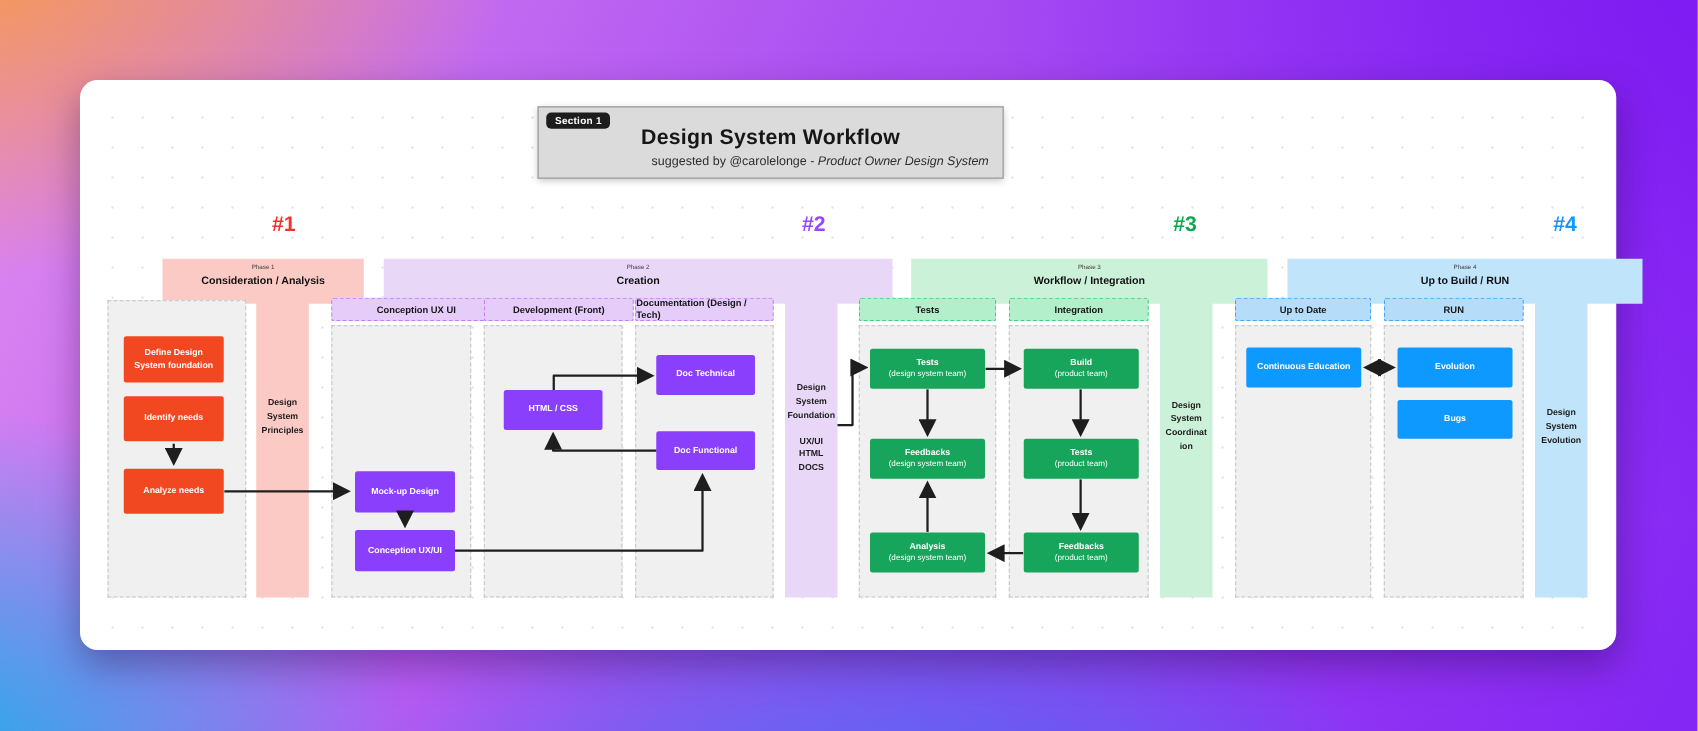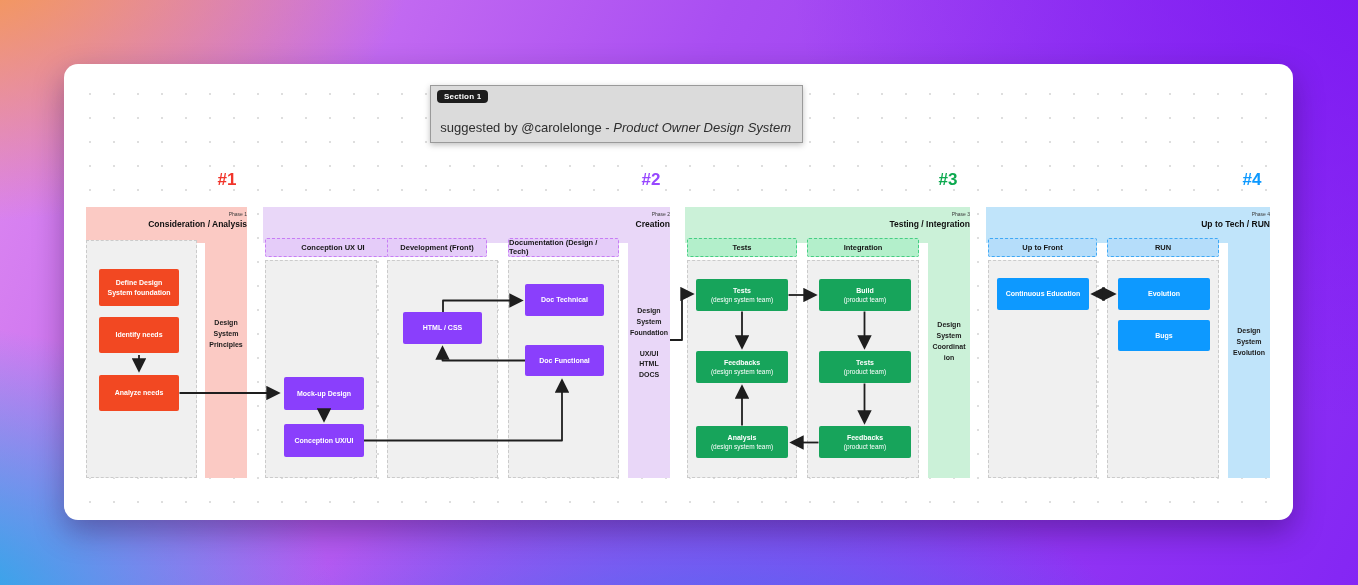--- a/index.html
+++ b/index.html
@@ -25,24 +25,24 @@
   .title-box{
     position:absolute;left:366px;top:21px;width:373px;height:58px;
     background:#dbdbdb;border:1px solid #9a9a9a;box-shadow:0 2px 6px rgba(0,0,0,.25);
     box-sizing:border-box;
   }
   .badge{
     position:absolute;left:6px;top:4px;background:#1d1d1d;color:#fff;
     font-size:8px;font-weight:bold;padding:2px 7px;border-radius:4px;letter-spacing:.2px;
   }
   .tb-title{margin-top:14px;text-align:center;font-size:17px;font-weight:600;color:#161616;letter-spacing:.2px;}
-  .tb-credit{position:absolute;right:11px;bottom:7px;font-size:13px;color:#2e2e2e;}
+  .tb-credit{position:absolute;right:11px;bottom:7px;font-size:10px;color:#2e2e2e;}
   .tb-credit i{font-style:italic;}
   .pnum{position:absolute;top:106px;width:50px;text-align:center;font-size:17px;font-weight:600;}
-  .band{position:absolute;top:143px;height:36px;text-align:right;padding-top:4px;box-sizing:border-box;}
+  .band{position:absolute;top:143px;height:36px;text-align:center;padding-top:4px;box-sizing:border-box;margin-left:44px;}
   .band-tag{font-size:5px;color:#3a3a3a;}
   .band-name{font-size:8.5px;font-weight:bold;color:#101010;margin-top:2px;}
   .sidebar{position:absolute;top:172px;width:42px;height:242px;display:flex;flex-direction:column;align-items:center;box-sizing:border-box;}
   .side-text{white-space:pre-line;text-align:center;font-size:7px;font-weight:bold;color:#1c1c1c;line-height:1.55;}
   .col{position:absolute;background:#f0f0f0;border:1px dashed #cbcbcb;box-sizing:border-box;}
   .chip{
     position:absolute;top:174px;height:19px;box-sizing:border-box;border:1.5px dashed;border-radius:2px;
     display:flex;align-items:center;justify-content:center;font-size:7.5px;font-weight:bold;color:#151515;
   }
   .card{
@@ -60,20 +60,21 @@
   .n1{color:var(--red-num);} .n2{color:var(--purple-num);} .n3{color:var(--green-num);} .n4{color:var(--blue-num);}
 </style>
 </head>
 <body>
 
 <div class="stage">
   <div class="canvas">
 
     <div class="title-box">
       <span class="badge">Section 1</span>
+      <div class="tb-title">Design System Workflow</div>
       <div class="tb-credit"><span>suggested by @carolelonge - </span><i>Product Owner Design System</i></div>
     </div>
 
     <div class="pnum n1" style="left:138px;">#1</div>
     <div class="pnum n2" style="left:562px;">#2</div>
     <div class="pnum n3" style="left:859px;">#3</div>
     <div class="pnum n4" style="left:1163px;">#4</div>
 
     <div class="band p1-fill" style="left:22px;width:161px;">
       <div class="band-tag">Phase 1</div>
@@ -103,21 +104,21 @@
       <div class="side-text">Design
 System
 Foundation</div>
       <div class="side-text" style="margin-top:10px;">UX/UI
 HTML
 DOCS</div>
     </div>
     <div class="chip p2-chip" style="left:201px;width:136px;">
         <span>Conception UX UI</span>
       </div>
-    <div class="chip p2-chip" style="left:323px;width:100px;">
+    <div class="chip p2-chip" style="left:323px;width:120px;">
         <span>Development (Front)</span>
       </div>
     <div class="chip p2-chip" style="left:444px;width:111px;align-items:flex-end;">
         <span>Documentation (Design / Tech)</span>
       </div>
     <div class="col" style="left:201px;top:196px;width:112px;height:218px;"></div>
     <div class="col" style="left:323px;top:196px;width:111px;height:218px;"></div>
     <div class="col" style="left:444px;top:196px;width:111px;height:218px;"></div>
     <div class="card p2-card" style="left:220px;top:313px;width:80px;height:33px;">
       <div class="main">Mock-up Design</div>
@@ -130,21 +131,21 @@
     </div>
     <div class="card p2-card" style="left:461px;top:220px;width:79px;height:32px;">
       <div class="main">Doc Technical</div>
     </div>
     <div class="card p2-card" style="left:461px;top:281px;width:79px;height:31px;">
       <div class="main">Doc Functional</div>
     </div>
 
     <div class="band p3-fill" style="left:621px;width:285px;">
       <div class="band-tag">Phase 3</div>
-      <div class="band-name">Testing / Integration</div>
+      <div class="band-name">Workflow / Integration</div>
     </div>
     <div class="sidebar p3-fill" style="left:864px;padding-top:84px;">
       <div class="side-text">Design
 System
 Coordinat
 ion</div>
     </div>
     <div class="chip p3-chip" style="left:623px;width:110px;">
         <span>Tests</span>
       </div>
@@ -173,29 +174,29 @@
       <div class="main">Analysis</div>
       <div class="sub">(design system team)</div>
     </div>
     <div class="card p3-card" style="left:755px;top:362px;width:92px;height:32px;">
       <div class="main">Feedbacks</div>
       <div class="sub">(product team)</div>
     </div>
 
     <div class="band p4-fill" style="left:922px;width:284px;">
       <div class="band-tag">Phase 4</div>
-      <div class="band-name">Up to Tech / RUN</div>
+      <div class="band-name">Up to Build / RUN</div>
     </div>
     <div class="sidebar p4-fill" style="left:1164px;padding-top:90px;">
       <div class="side-text">Design
 System
 Evolution</div>
     </div>
     <div class="chip p4-chip" style="left:924px;width:109px;">
-        <span>Up to Front</span>
+        <span>Up to Date</span>
       </div>
     <div class="chip p4-chip" style="left:1043px;width:112px;">
         <span>RUN</span>
       </div>
     <div class="col" style="left:924px;top:196px;width:109px;height:218px;"></div>
     <div class="col" style="left:1043px;top:196px;width:112px;height:218px;"></div>
     <div class="card p4-card" style="left:933px;top:214px;width:92px;height:32px;">
       <div class="main">Continuous Education</div>
     </div>
     <div class="card p4-card" style="left:1054px;top:214px;width:92px;height:32px;">

